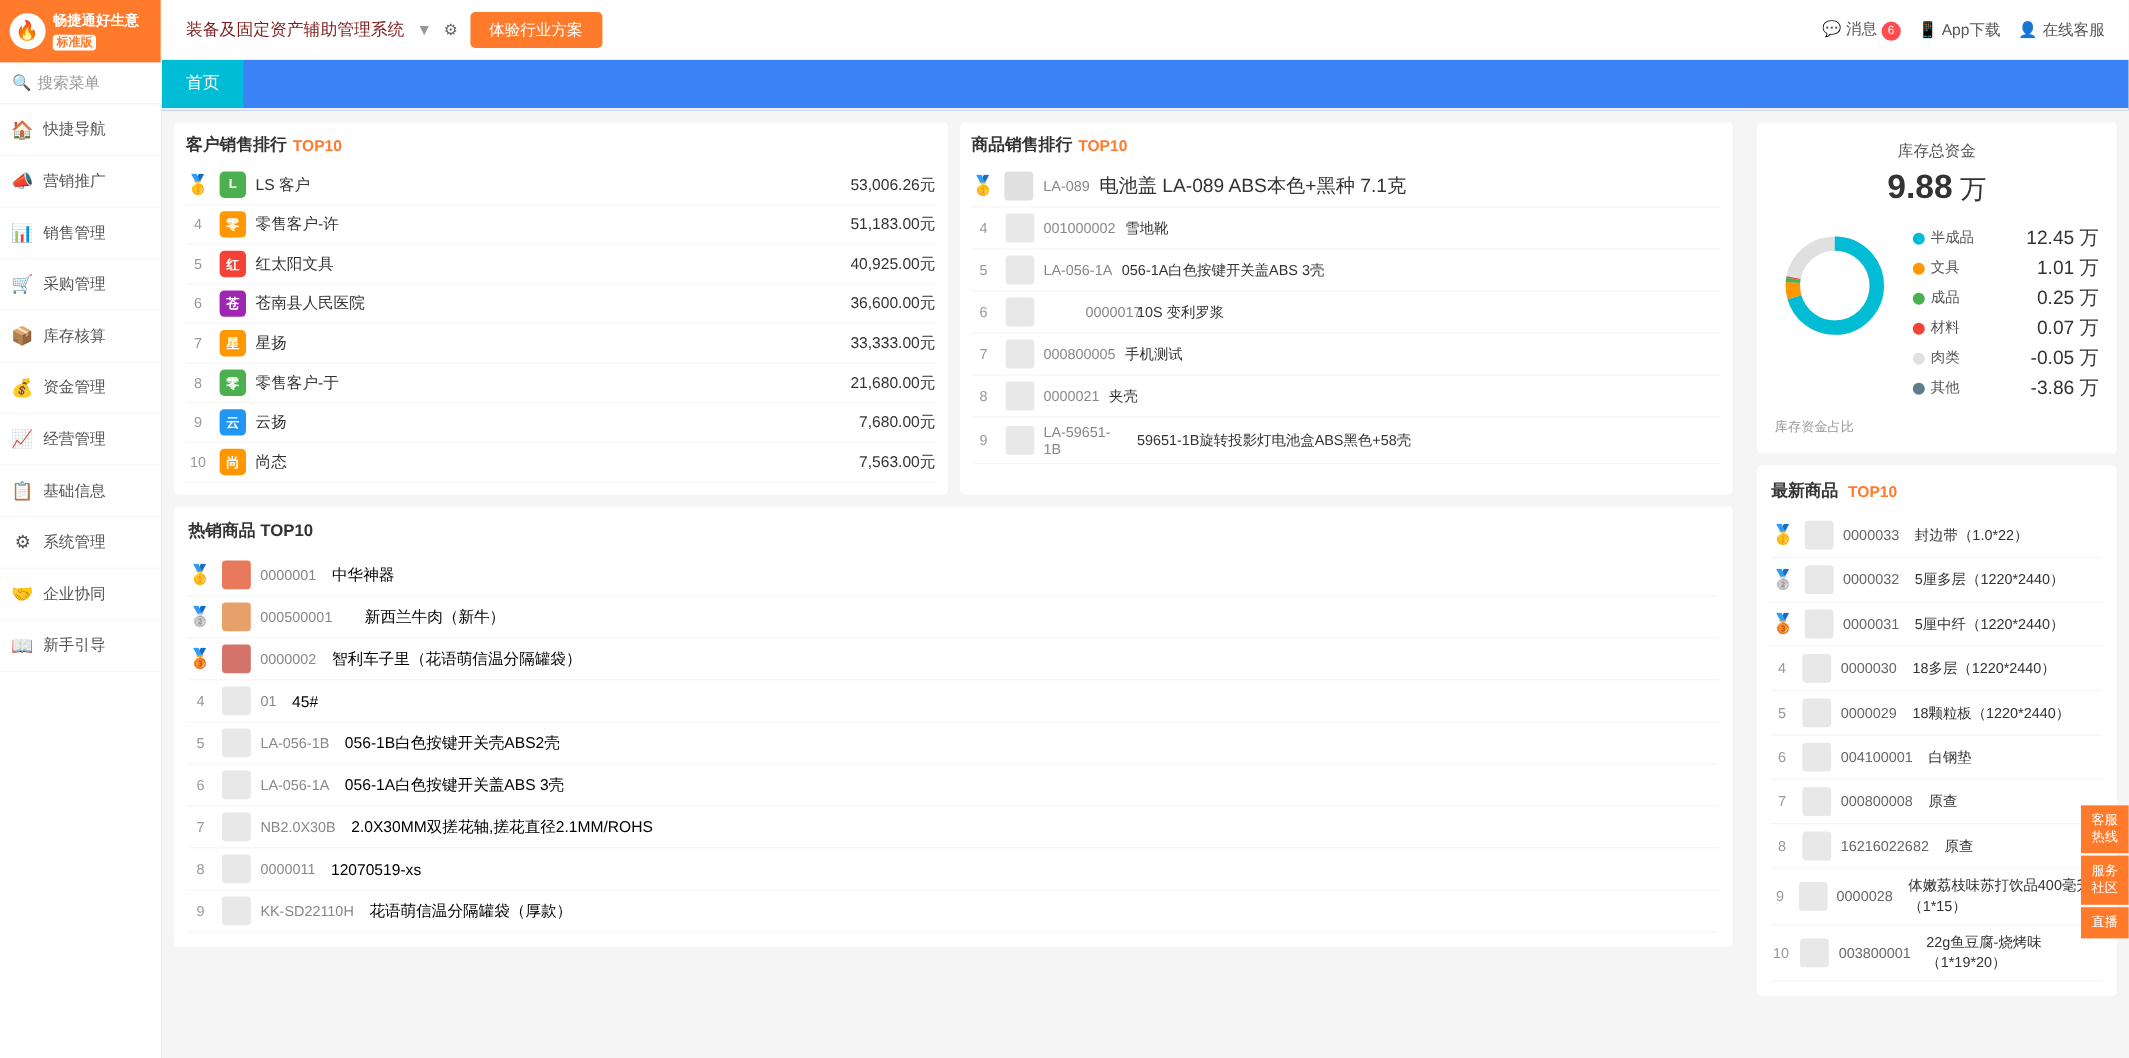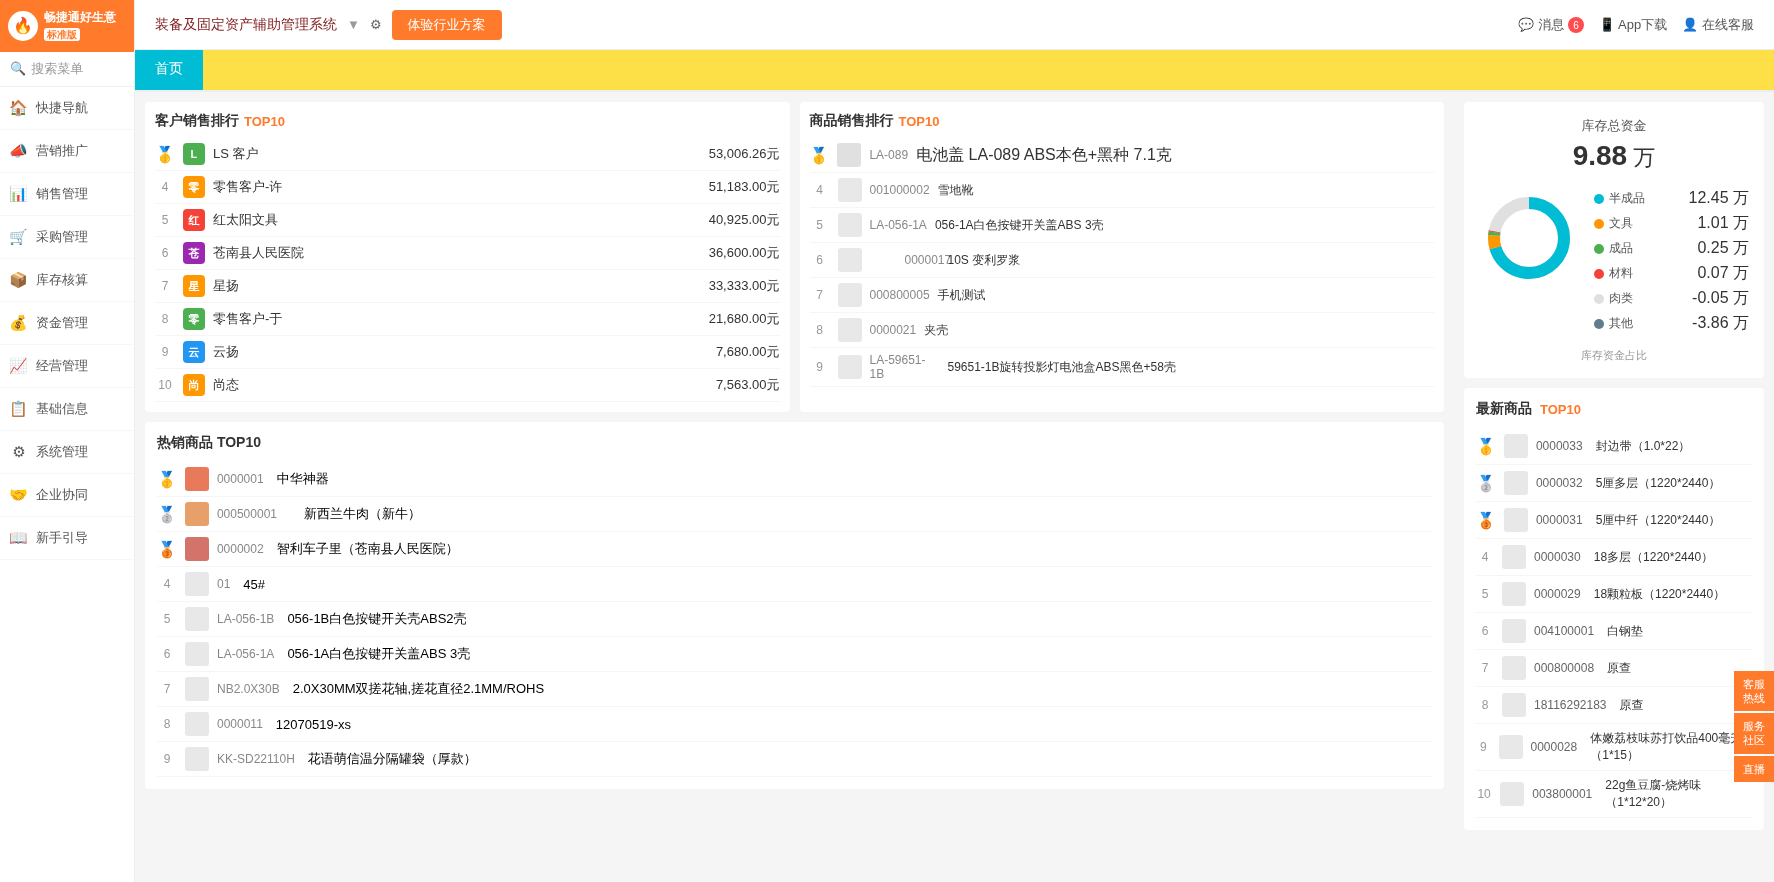--- a/index.html
+++ b/index.html
@@ -116,21 +116,21 @@
       width: 16px;
       height: 16px;
       font-size: 10px;
       display: inline-flex;
       align-items: center;
       justify-content: center;
     }
 
     
     .nav-tabs {
-      background: #fde047;
+      background: #3b82f6;
       display: flex;
       border-bottom: 2px solid #eee;
     }
     .nav-tab {
       padding: 10px 20px;
       cursor: pointer;
       font-size: 14px;
       color: #333;
     }
     .nav-tab.active {
@@ -254,21 +254,21 @@
       font-size: 12px;
     }
     .legend-dot {
       width: 10px;
       height: 10px;
       border-radius: 50%;
       flex-shrink: 0;
     }
     .legend-label { flex: 1; color: #555; }
     .legend-value { color: #333; font-size: 16px; }
-    .inventory-sub { text-align: center; color: #999; font-size: 11px; margin-top: 5px; }
+    .inventory-sub { text-align: left; color: #999; font-size: 11px; margin-top: 5px; }
 
     
     .new-products {
       background: white;
       border-radius: 4px;
       padding: 12px;
     }
     .section-header {
       display: flex;
       align-items: center;
@@ -589,21 +589,21 @@
         <div class="rank-row">
           <span class="medal-icon">🥈</span>
           <div class="product-thumb" style="background:#e8a06a;"></div>
           <span style="font-size:12px; color:#888; margin-right:19px;">000500001</span>
           <span style="font-size:13px;">新西兰牛肉（新牛）</span>
         </div>
         <div class="rank-row">
           <span class="medal-icon">🥉</span>
           <div class="product-thumb" style="background:#d4736a;"></div>
           <span style="font-size:12px; color:#888; margin-right:5px;">0000002</span>
-          <span style="font-size:13px;">智利车子里（苍南县人民医院）</span>
+          <span style="font-size:13px;">智利车子里（花语萌信温分隔罐袋）</span>
         </div>
         <div class="rank-row">
           <span class="rank-num">4</span>
           <div class="product-thumb"></div>
           <span style="font-size:12px; color:#888; margin-right:5px;">01</span>
           <span style="font-size:13px;">45#</span>
         </div>
         <div class="rank-row">
           <span class="rank-num">5</span>
           <div class="product-thumb"></div>
@@ -741,34 +741,34 @@
         </div>
         <div class="product-row">
           <span class="product-rank">7</span>
           <div class="product-thumb"></div>
           <span class="product-code">000800008</span>
           <span class="product-name">原查</span>
         </div>
         <div class="product-row">
           <span class="product-rank">8</span>
           <div class="product-thumb"></div>
-          <span class="product-code">18116292183</span>
+          <span class="product-code">16216022682</span>
           <span class="product-name">原查</span>
         </div>
         <div class="product-row">
           <span class="product-rank">9</span>
           <div class="product-thumb"></div>
           <span class="product-code">0000028</span>
           <span class="product-name">体嫩荔枝味苏打饮品400毫升（1*15）</span>
         </div>
         <div class="product-row">
           <span class="product-rank">10</span>
           <div class="product-thumb"></div>
           <span class="product-code">003800001</span>
-          <span class="product-name">22g鱼豆腐-烧烤味（1*12*20）</span>
+          <span class="product-name">22g鱼豆腐-烧烤味（1*19*20）</span>
         </div>
       </div>
 
     </div>
   </div>
 </div>
 
 <div class="float-service">
   <div class="float-btn">客服热线</div>
   <div class="float-btn">服务社区</div>

